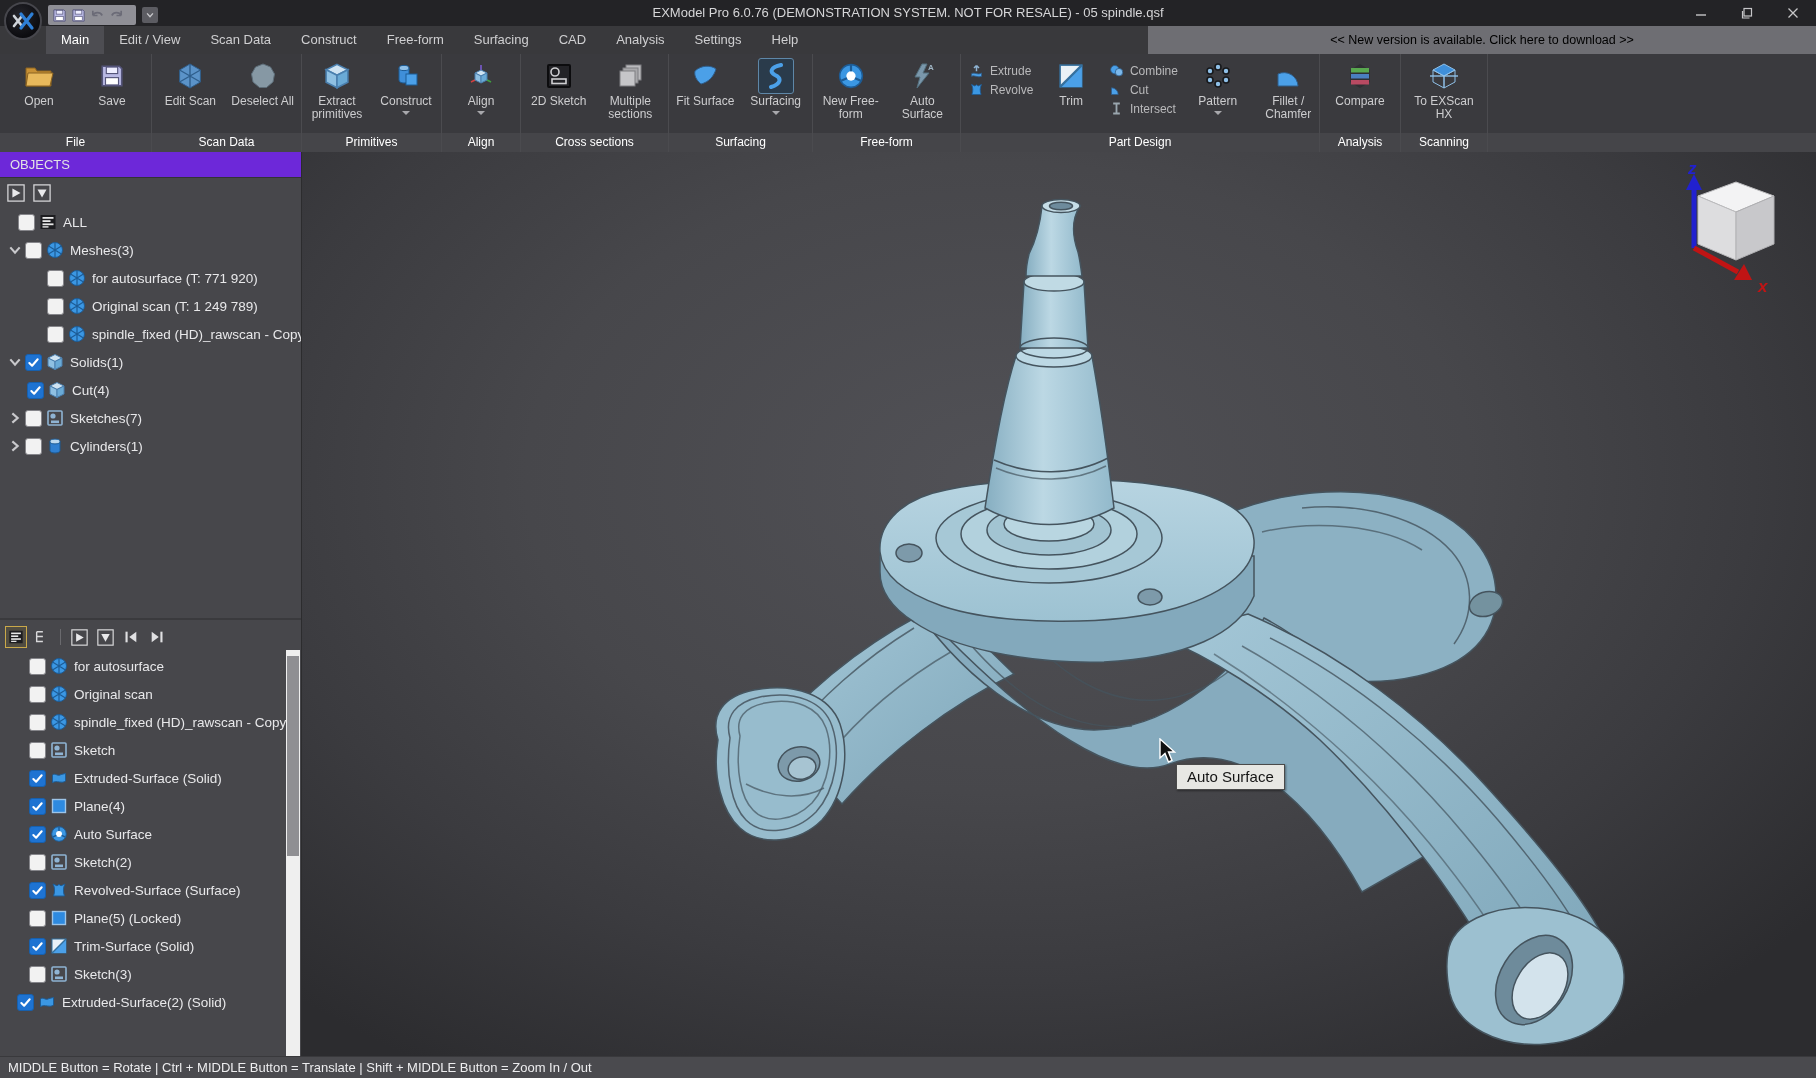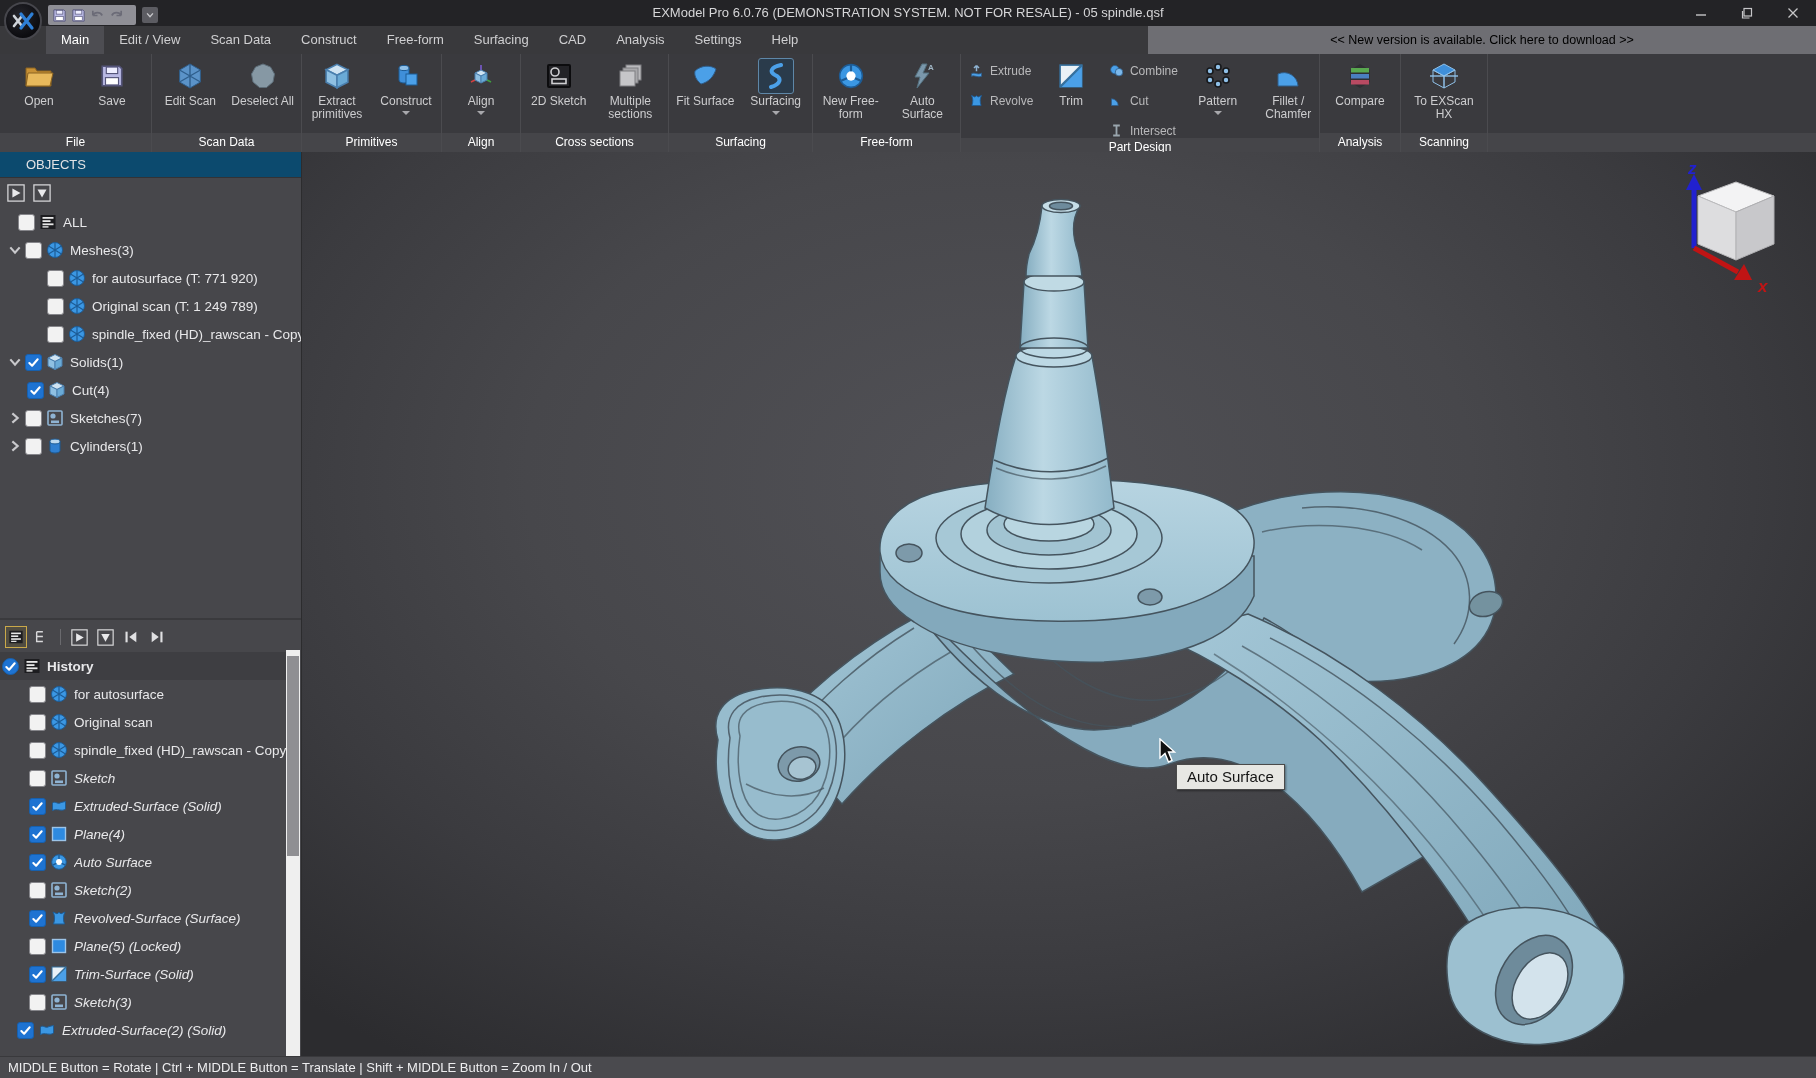--- a/index.html
+++ b/index.html
@@ -38,36 +38,36 @@
   .rgroup-buttons { flex:1; display:flex; justify-content:space-evenly; align-items:flex-start;
     padding-top:5px; }
   .rgroup-label { height:19px; background:#454549; color:#ffffff; font-size:12px; text-align:center;
     line-height:19px; }
   .bigbtn { width:68px; display:flex; flex-direction:column; align-items:center; }
   .bigbtn .ic { height:34px; display:flex; align-items:center; justify-content:center; }
   .bigbtn .bl { font-size:12px; line-height:13px; color:#cdcdcf; text-align:center; margin-top:2px; }
   .drop-tri { width:0; height:0; border-left:4px solid transparent; border-right:4px solid transparent;
     border-top:4px solid #a8a8ac; margin-top:3px; }
   .sel-tool .ic { outline:1px solid #5e87a8; background:#2a3b4b; border-radius:2px; padding:0 6px; }
-  .smallcol { display:flex; flex-direction:column; justify-content:flex-start; gap:15px; padding-top:4px; }
+  .smallcol { display:flex; flex-direction:column; justify-content:flex-start; gap:4px; padding-top:4px; }
   .smallbtn { display:flex; align-items:center; gap:6px; font-size:12px; color:#b9b9bb; }
 
   
   .left-panel { position:absolute; left:0; top:152px; width:302px; height:904px; background:#47474b;
     border-right:1px solid #2c2c2e; }
-  .objects-header { height:26px; background:#0c4a6e; color:#e2e2e4; font-size:13px; line-height:26px;
-    padding-left:26px; border-bottom:1px solid #333336; }
+  .objects-header { height:26px; background:#6d28d9; color:#e2e2e4; font-size:13px; line-height:26px;
+    padding-left:10px; border-bottom:1px solid #333336; }
   .panel-toolbar { height:30px; display:flex; align-items:center; gap:6px; padding-left:6px; }
   .ptb-btn { width:20px; height:20px; display:flex; align-items:center; justify-content:center; }
   .ptb-btn.sel { outline:1px solid #caa94a; background:#514d42; }
   .ptb-sep { width:1px; height:16px; background:#6a6a6e; margin:0 2px; }
   .tree { }
   .trow { height:28px; display:flex; align-items:center; font-size:13.5px; color:#e8e8ea; }
   .trow .tlabel { margin-left:6px; white-space:nowrap; overflow:hidden; }
-  .trow.italic .tlabel { font-style:italic; }
+  .trow.italic .tlabel { }
   .lvl0 { } .lvl1 { padding-left:7px; } .lvl2 { padding-left:45px; }
   .chev { width:16px; height:16px; flex:0 0 16px; display:flex; align-items:center; justify-content:center; }
   .cb { width:17px; height:17px; flex:0 0 17px; border-radius:3px; background:#f2f2f2;
     border:1px solid #85858a; margin:0 4px 0 2px; display:flex; align-items:center; justify-content:center; }
   .cb.checked { background:#1e73d2; border-color:#1760ad; }
   .cb.round { border-radius:50%; }
   .ti { width:18px; height:18px; flex:0 0 18px; }
   .hist-root { background:#3e3e42; font-weight:bold; }
   .vscroll { position:absolute; right:1px; top:498px; width:14px; height:406px; background:#efefef; }
   .vthumb { position:absolute; left:1px; top:6px; width:12px; height:200px; background:#8f8f93; }
@@ -636,31 +636,20 @@
       </div>
       <div class="ptb-btn">
         <svg width="16" height="16" viewBox="0 0 18 18">
             <polygon points="3,3 11,9 3,15" fill="#e0e0e2"></polygon>
             <path d="M14 3 L14 15" stroke="#e0e0e2" stroke-width="2.4"></path>
           </svg>
       </div>
     </div>
 
     <div class="tree" style="position:absolute; left:0; top:500px; width:288px">
-      <div class="trow lvl0 hist-root">
-        <span class="cb checked round">
-            <svg width="13" height="13">
-              <use href="#i-check"></use>
-            </svg>
-          </span>
-        <svg class="ti">
-            <use href="#i-list"></use>
-          </svg>
-        <span class="tlabel">History</span>
-      </div>
       <div class="trow" style="padding-left:27px">
         <span class="cb"></span>
         <svg class="ti">
             <use href="#i-mesh"></use>
           </svg>
         <span class="tlabel">for autosurface</span>
       </div>
       <div class="trow" style="padding-left:27px">
         <span class="cb"></span>
         <svg class="ti">

